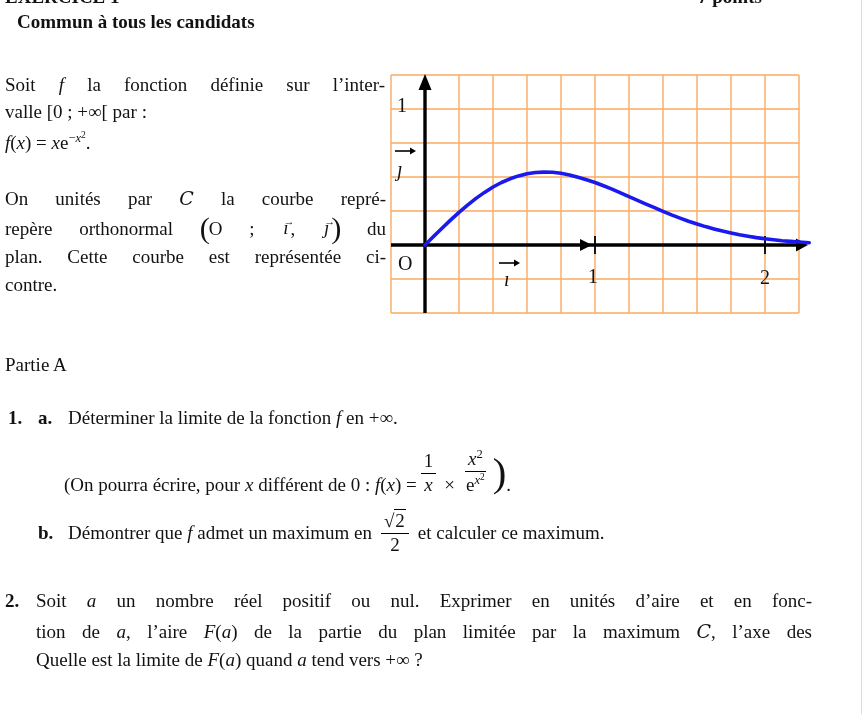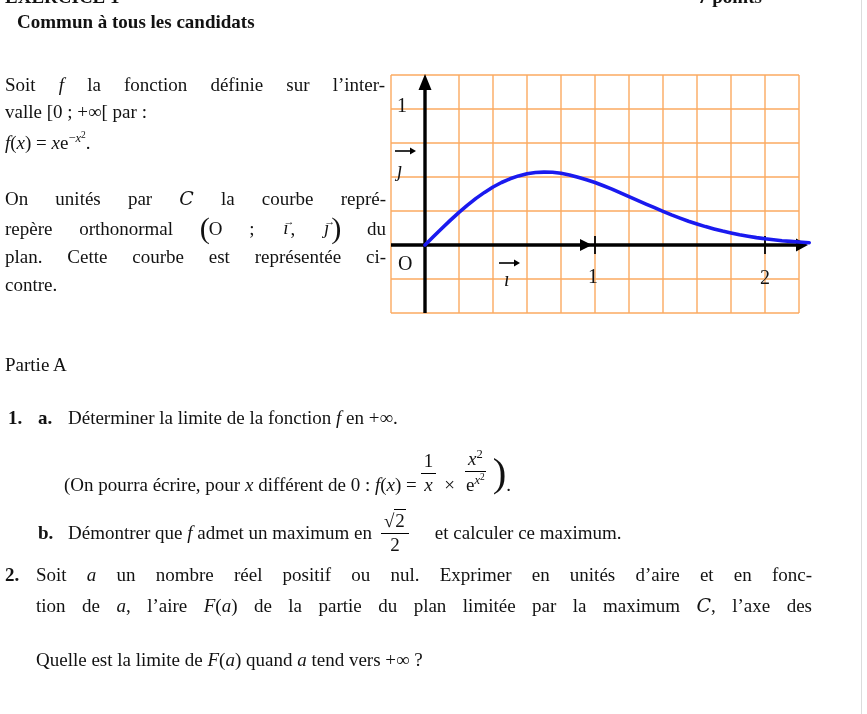--- a/index.html
+++ b/index.html
@@ -31,21 +31,21 @@
   .hint{left:64px;top:438px;height:58px;display:inline-flex;align-items:flex-end;}
   .frac{display:inline-flex;flex-direction:column;align-items:center;
         vertical-align:middle;margin:0 4px;line-height:1.18;}
   .frac .num{border-bottom:1.6px solid #000;padding:0 3px;}
   .frac .den{padding:0 3px;}
   .times{margin:0 4px;}
   .bigparen{font-size:215%;font-weight:400;margin-left:1px;}
   .q1b{left:38px;top:504px;height:58px;display:inline-flex;align-items:center;}
   .q1b .qletter{width:30px;}
   .gapR{margin-right:5px;}
-  .q2{left:5px;top:560px;width:807px;line-height:30px;}
+  .q2{left:5px;top:586px;width:807px;line-height:30px;}
   .q2 .qnum2{display:inline-block;width:31px;font-weight:bold;}
   .q2 .cont{padding-left:31px;}
   .followup{left:36px;top:649px;}
   .edge-line{position:absolute;left:861px;top:0;width:1px;height:714px;background:#dcdcdc;}
   svg text{font-family:"Liberation Serif","DejaVu Serif",serif;}
 </style>
 </head>
 <body>
 
 <div class="page">
@@ -136,21 +136,21 @@
     <span>.</span>
   </div>
 
   <div class="abs q1b">
     <span class="qletter">b.</span>
     <span class="gapR"><span>Démontrer que </span><span class="i">f</span><span> admet un maximum en</span></span>
     <span class="frac">
       <span class="num"><span>√</span><span class="ovl">2</span></span>
       <span class="den"><span>2</span></span>
     </span>
-    <span style="margin-left:22px;text-align:center;"><span>et calculer ce maximum.</span></span>
+    <span style="margin-left:5px;text-align:center;"><span>et calculer ce maximum.</span></span>
   </div>
 
   <div class="abs q2">
     <div class="just">
       <span class="qnum2">2.</span><span><span>Soit </span><span class="i">a</span><span> un nombre réel positif ou nul. Exprimer en unités d’aire et en fonc-</span></span>
     </div>
     <div class="cont just"><span>tion de </span><span class="i">a</span><span>, l’aire </span><span class="i">F</span><span>(</span><span class="i">a</span><span>) de la partie du plan limitée par la maximum </span><span class="scr">C</span><span>, l’axe des</span></div>
   </div>
 
   <div class="abs followup"><span>Quelle est la limite de </span><span class="i">F</span><span>(</span><span class="i">a</span><span>) quand </span><span class="i">a</span><span> tend vers +∞ ?</span></div>

